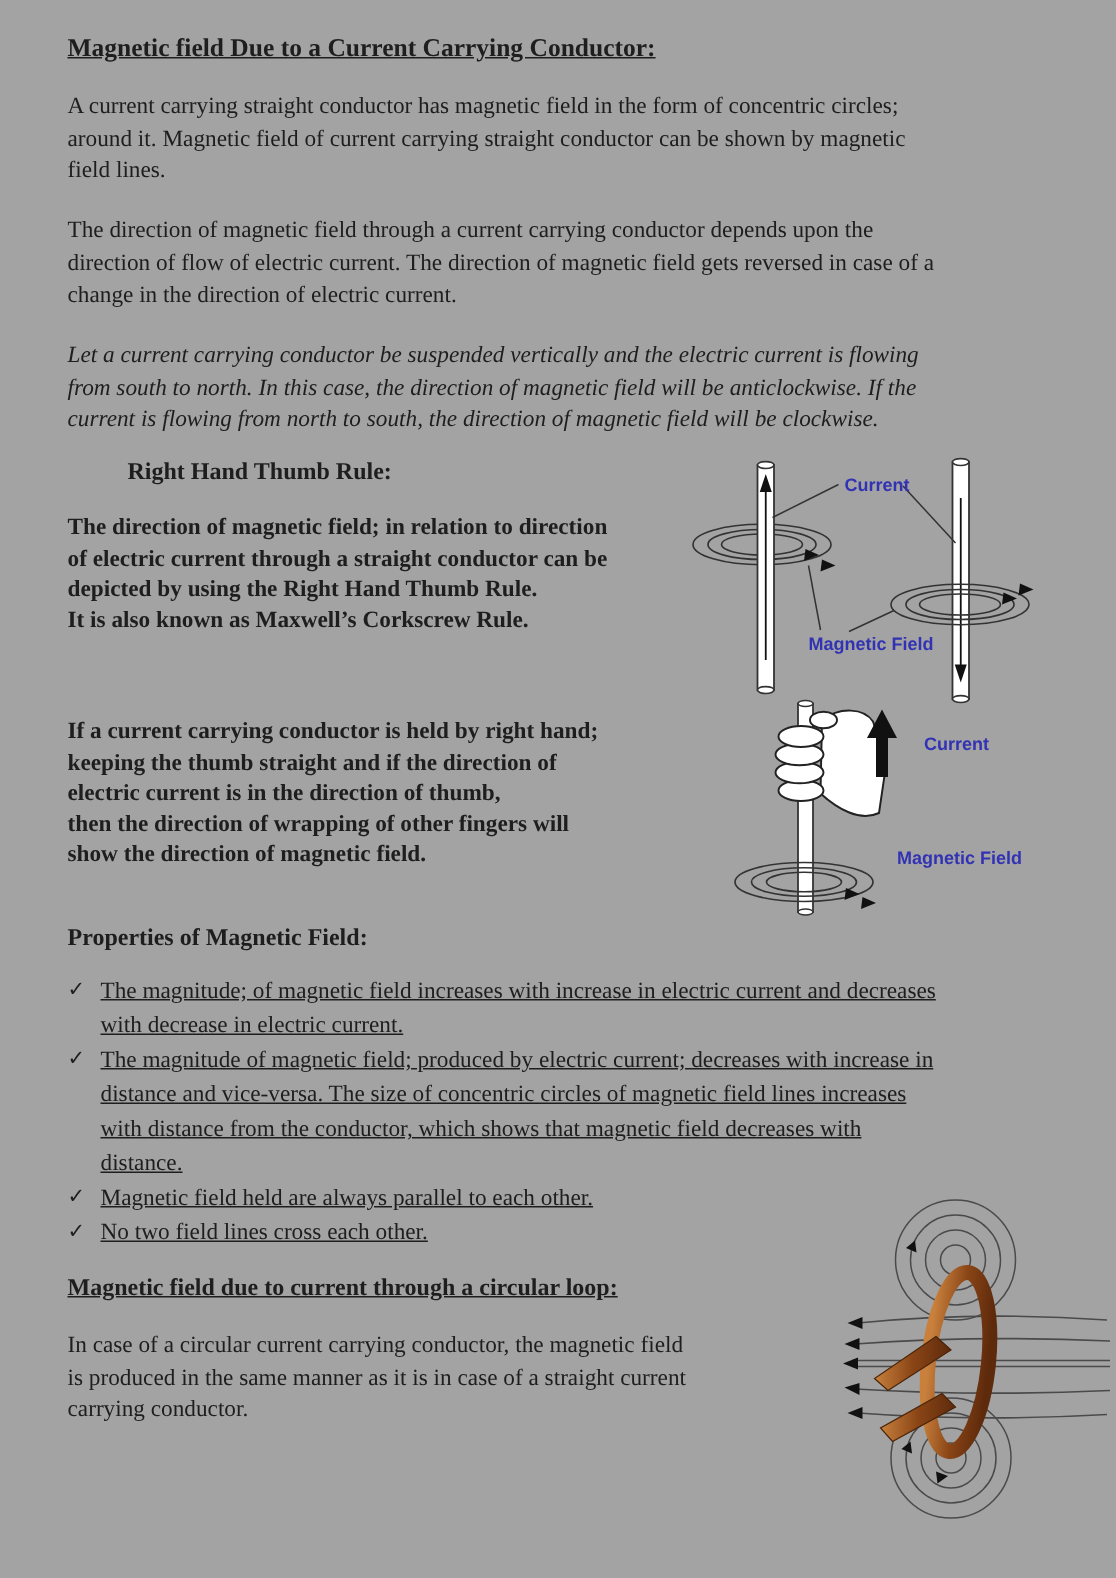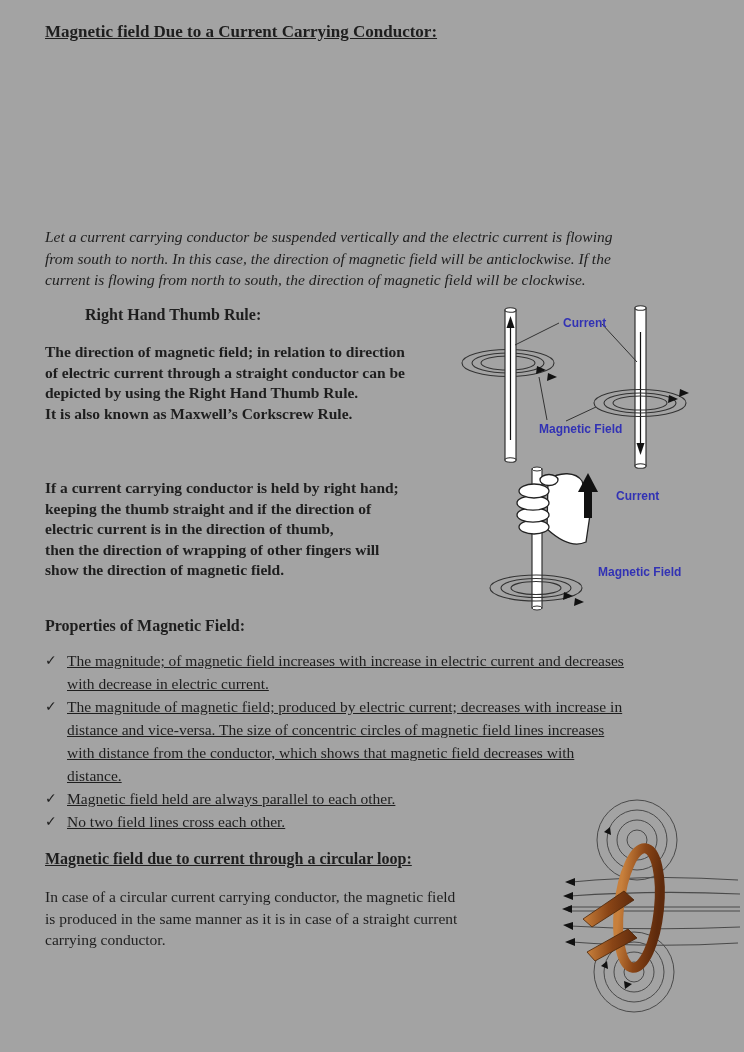--- a/index.html
+++ b/index.html
@@ -47,21 +47,27 @@
   }
   svg line, svg ellipse, svg circle, svg path{vector-effect:none;}
 </style>
 </head>
 <body>
 
 <div class="page">
 
   <h1 class="abs title" style="left:45px;top:22px;">Magnetic field Due to a Current Carrying Conductor:</h1>
 
-
+  <p class="abs para" style="left:45px;top:60px;width:676px;">A current carrying straight conductor has magnetic field in the form of concentric circles;
+around it. Magnetic field of current carrying straight conductor can be shown by magnetic
+field lines.</p>
+
+  <p class="abs para" style="left:45px;top:143px;width:676px;">The direction of magnetic field through a current carrying conductor depends upon the
+direction of flow of electric current. The direction of magnetic field gets reversed in case of a
+change in the direction of electric current.</p>
 
   <p class="abs para" style="left:45px;top:226px;width:676px;font-style:italic;">Let a current carrying conductor be suspended vertically and the electric current is flowing
 from south to north. In this case, the direction of magnetic field will be anticlockwise. If the
 current is flowing from north to south, the direction of magnetic field will be clockwise.</p>
 
   <h2 class="abs h2" style="left:45px;top:306px;margin-left:40px;">Right Hand Thumb Rule:</h2>
 
   <p class="abs para tight" style="left:45px;top:342px;width:420px;">The direction of magnetic field; in relation to direction
 of electric current through a straight conductor can be
 depicted by using the Right Hand Thumb Rule.

